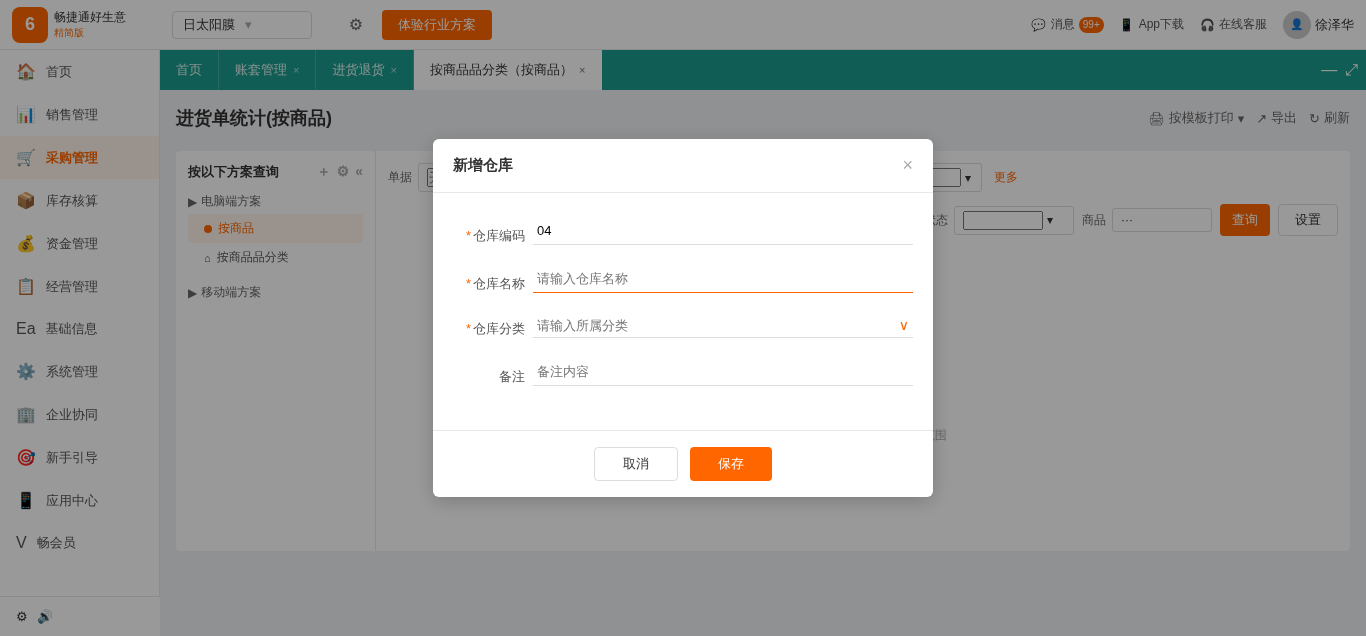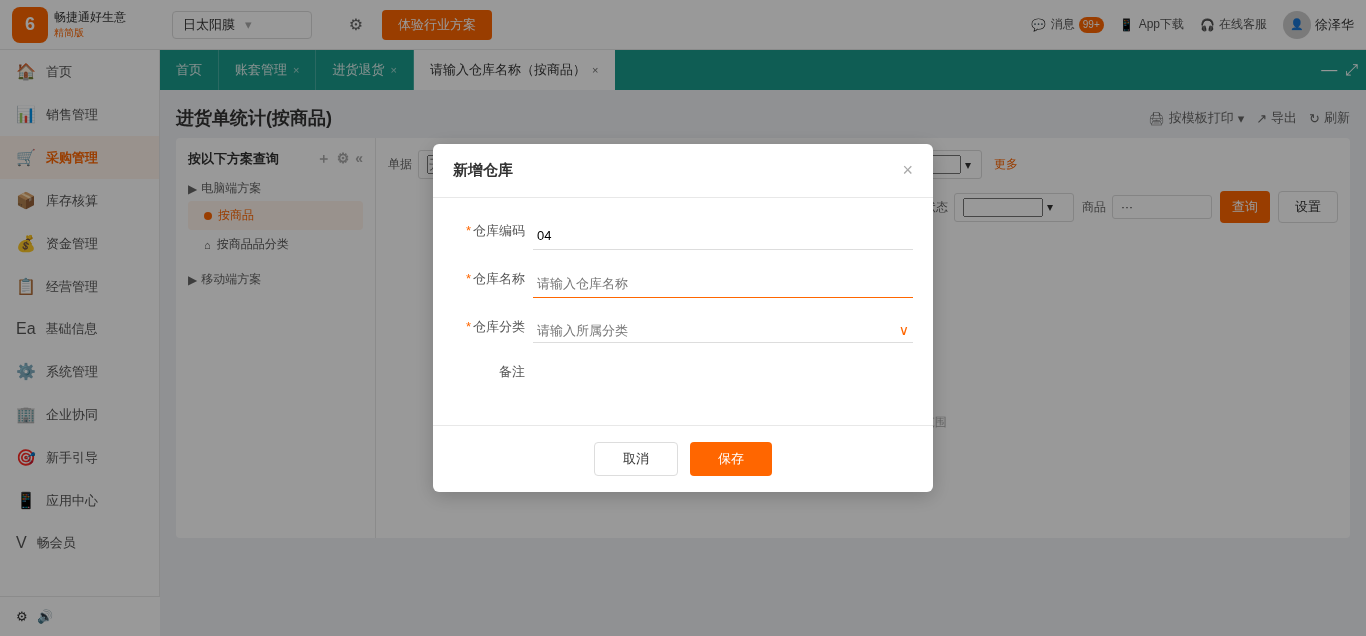--- a/index.html
+++ b/index.html
@@ -143,21 +143,21 @@
     .main-content {
       position: fixed;
       top: 90px; left: 160px; right: 0; bottom: 0;
       background: #f0f2f5;
       overflow: auto;
       padding: 16px;
     }
 
     .page-header {
       display: flex; align-items: center; justify-content: space-between;
-      margin-bottom: 8px;
+      margin-bottom: 21px;
     }
     .page-title { font-size: 18px; font-weight: bold; color: #333; }
     .page-actions { display: flex; align-items: center; gap: 12px; }
     .action-btn {
       display: flex; align-items: center; gap: 4px;
       color: #666; cursor: pointer; font-size: 13px;
     }
     .query-btn {
       background: #f60; color: #fff; border: none;
       border-radius: 4px; padding: 6px 12px; cursor: pointer; font-size: 13px;
@@ -240,21 +240,21 @@
     .modal-title { font-size: 15px; font-weight: bold; }
     .modal-close { cursor: pointer; color: #aaa; font-size: 18px; }
     .modal-body { padding: 24px 20px; }
     .modal-footer {
       padding: 16px 20px;
       border-top: 1px solid #e8e8e8;
       display: flex; justify-content: center; gap: 12px;
     }
 
     .form-row {
-      display: flex; align-items: flex-start;
+      display: flex; align-items: flex-end;
       margin-bottom: 20px;
     }
     .form-label {
       width: 80px; text-align: right;
       font-size: 13px; color: #555;
       flex-shrink: 0;
       padding-right: 8px;
     }
     .form-label.required::before {
       content: '*'; color: #f60; margin-right: 2px;
@@ -409,21 +409,21 @@
   </div>
   <div class="nav-tab">
     <span>账套管理</span>
     <span class="close-tab">×</span>
   </div>
   <div class="nav-tab">
     <span>进货退货</span>
     <span class="close-tab">×</span>
   </div>
   <div class="nav-tab active">
-    <span>请输入仓库名称（按商品）</span>
+    <span>按商品品分类（按商品）</span>
     <span class="close-tab">×</span>
   </div>
   <div class="nav-tab-actions">
     <span>—</span>
     <span>⤢</span>
   </div>
 </div>
 
 <div class="main-content">
   <div class="page-header">
@@ -564,20 +564,21 @@
       <div class="form-row">
         <label class="form-label required">仓库分类</label>
         <div class="form-select-row">
           <input type="text" placeholder="请输入所属分类" style="">
           <span class="arrow">∨</span>
         </div>
       </div>
 
       <div class="form-row">
         <label class="form-label">备注</label>
+        <input class="form-control" type="text" placeholder="备注内容" style="">
       </div>
     </div>
     <div class="modal-footer">
       <button class="btn-cancel">取消</button>
       <button class="btn-save">保存</button>
     </div>
   </div>
 </div>
 
 </body></html>

